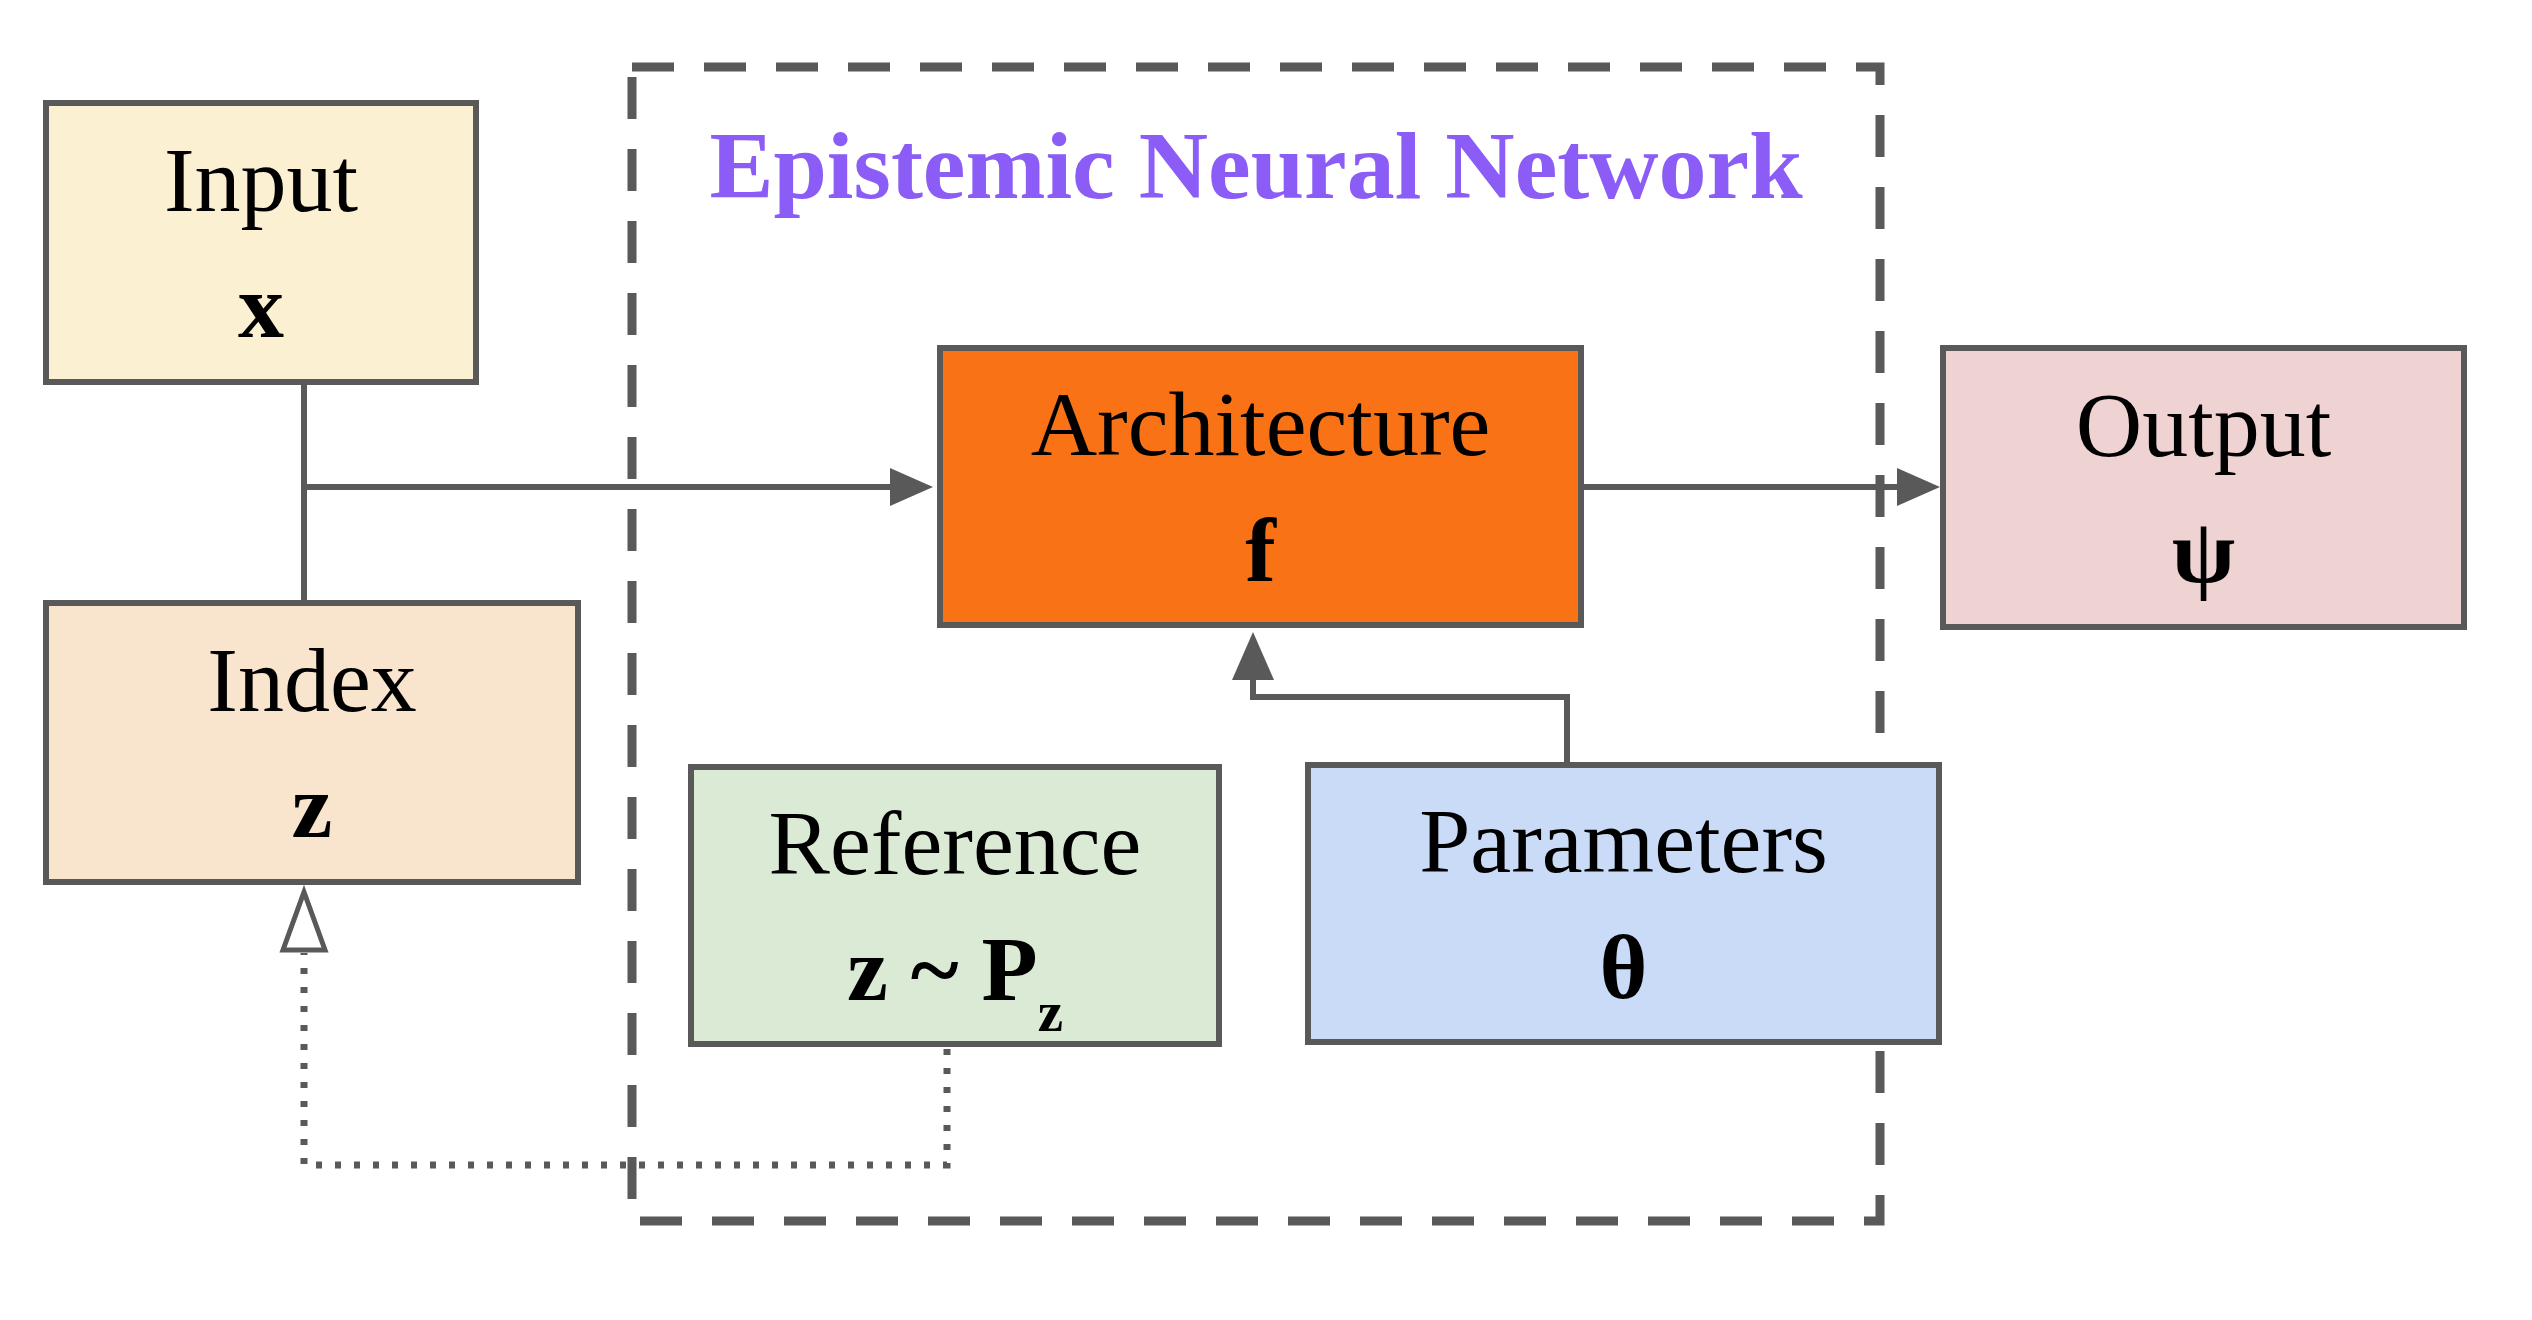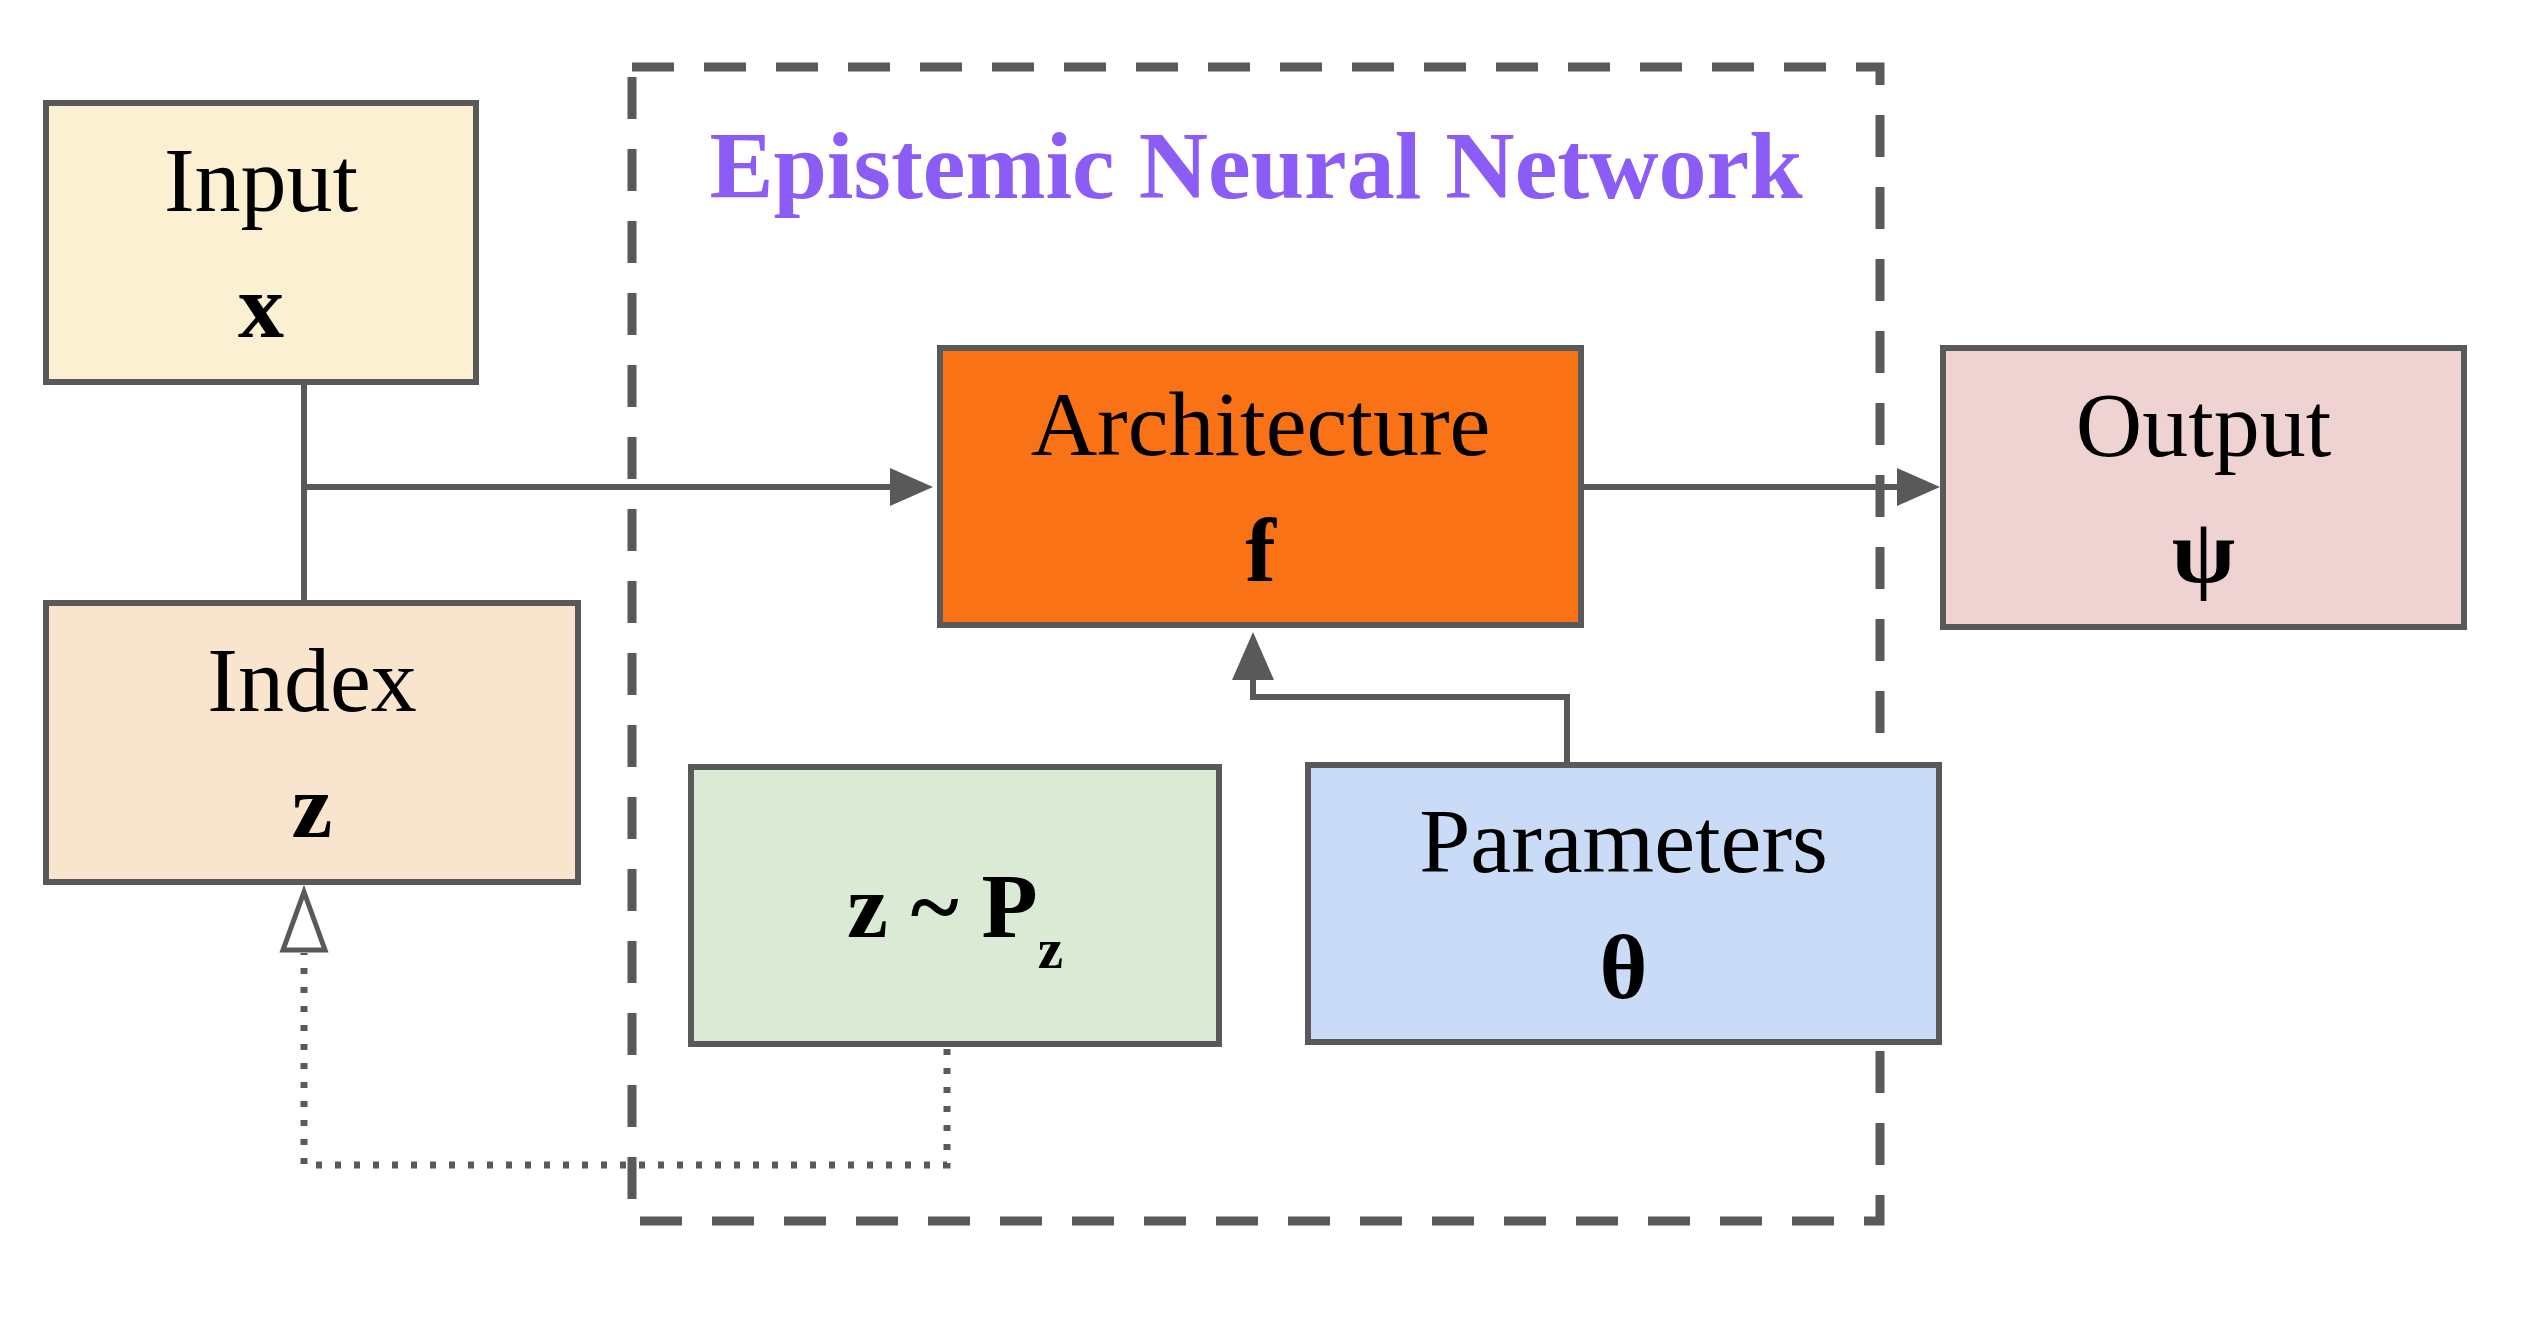--- a/index.html
+++ b/index.html
@@ -105,20 +105,21 @@
     <span class="label">Index</span>
     <span class="symbol">z</span>
   </div>
 
   <div class="node" id="node-architecture" style="background-color: #f97316;">
     <span class="label">Architecture</span>
     <span class="symbol">f</span>
   </div>
 
   <div class="node" id="node-reference" style="background-color: rgb(219, 234, 213);">
+    <span class="label">Reference</span>
     <span class="symbol"><span>z ~ P</span><sub>z</sub></span>
   </div>
 
   <div class="node" id="node-parameters" style="background-color: rgb(202, 219, 247);">
     <span class="label">Parameters</span>
     <span class="symbol">θ</span>
   </div>
 
   <div class="node" id="node-output" style="background-color: rgb(238, 211, 210);">
     <span class="label">Output</span>

